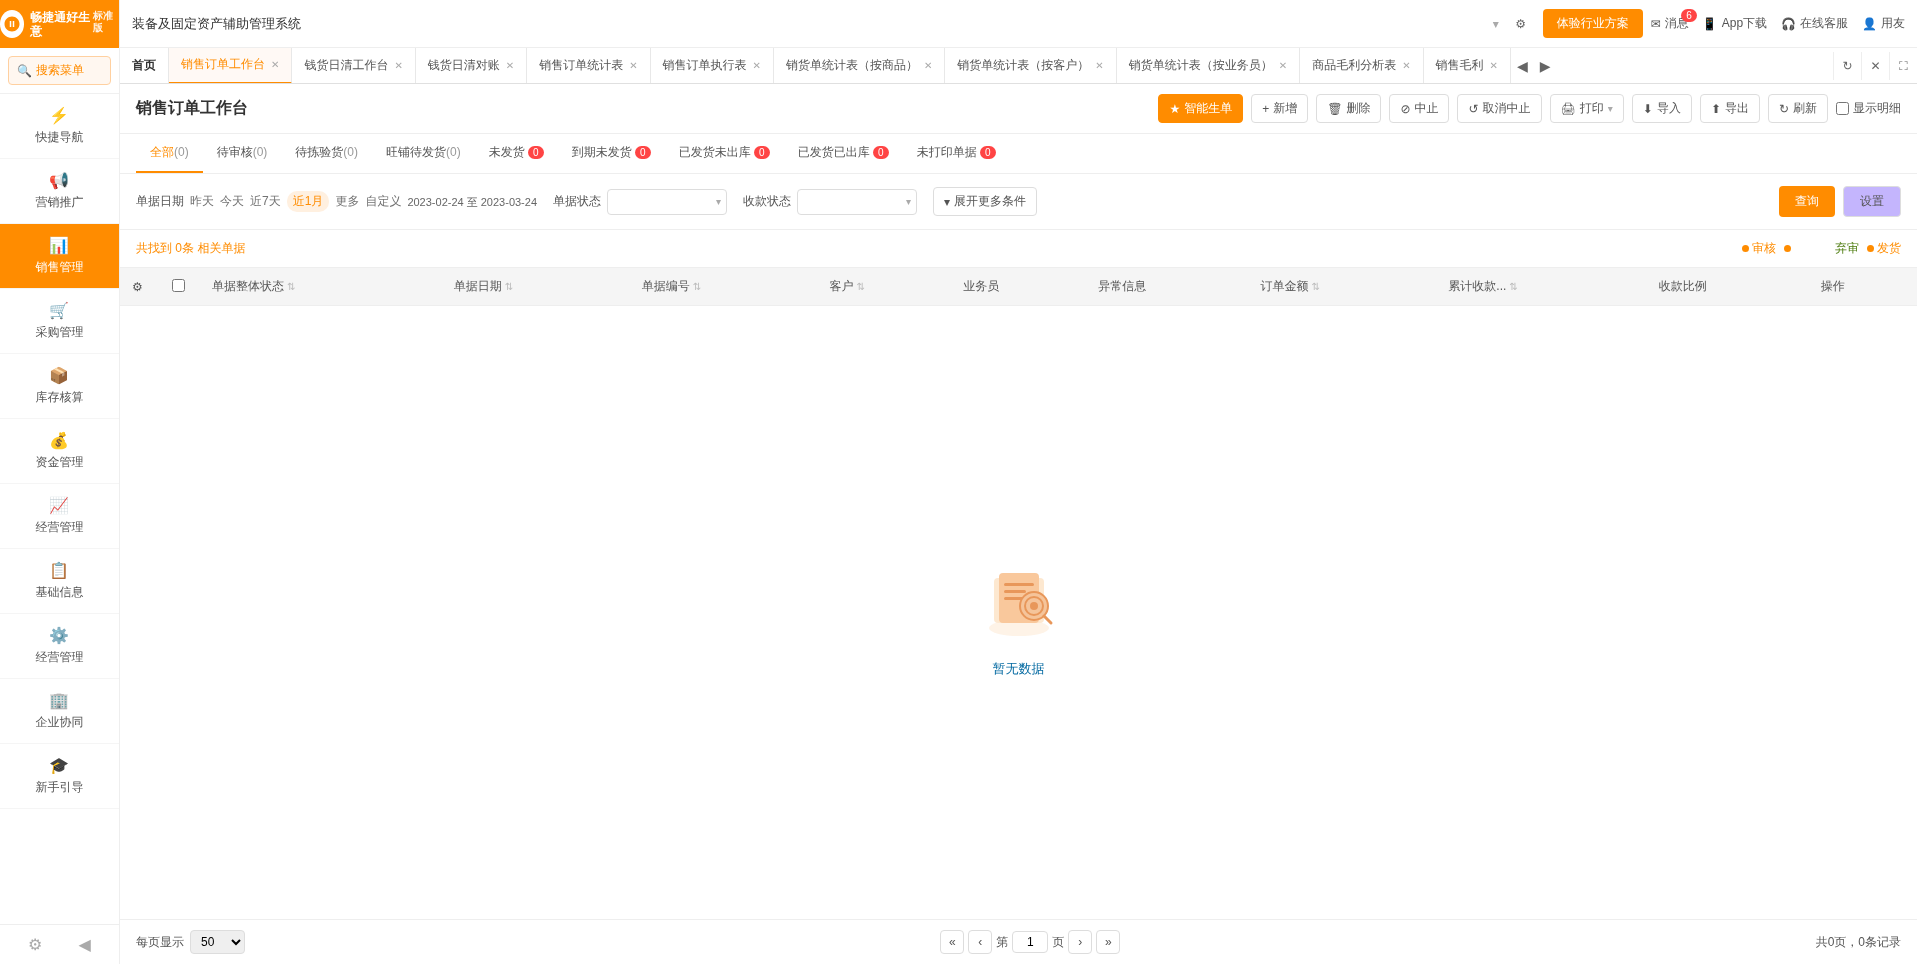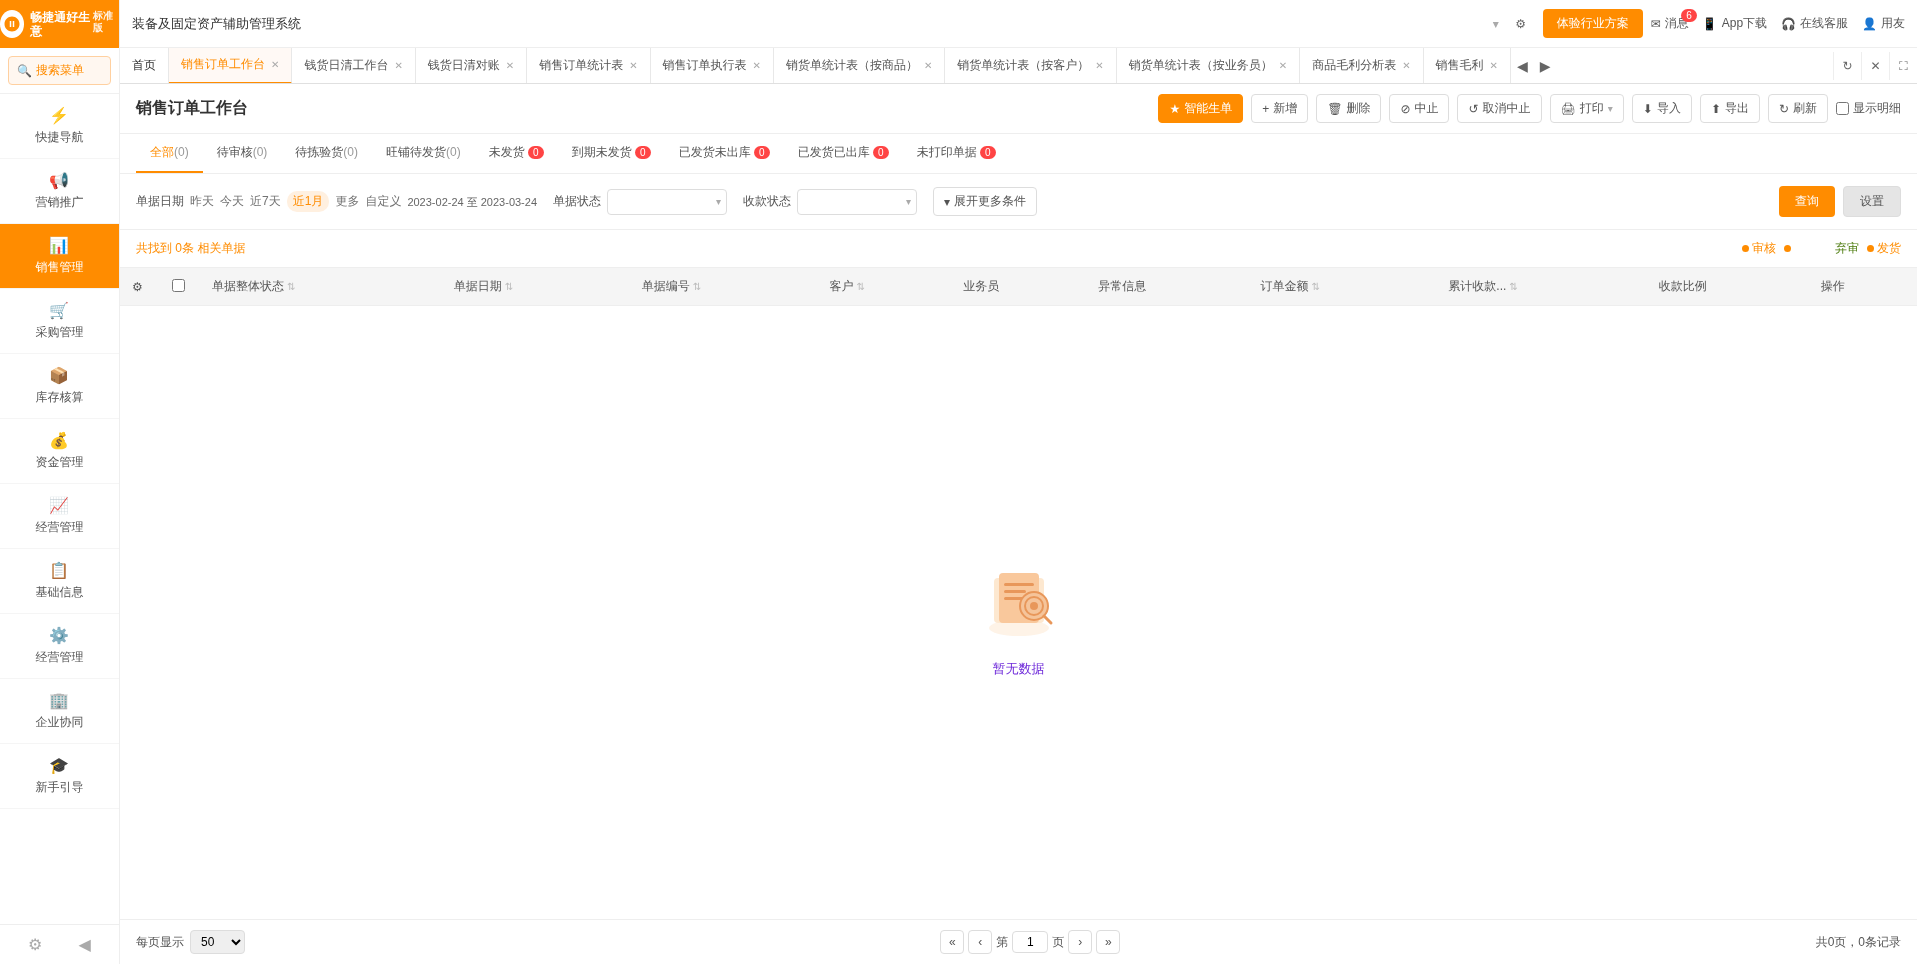--- a/index.html
+++ b/index.html
@@ -29,21 +29,21 @@
     .topbar-settings { width: 28px; height: 28px; display: flex; align-items: center; justify-content: center; cursor: pointer; color: #666; }
     .topbar-btn-primary { background: #ff8c00; color: #fff; border: none; border-radius: 4px; padding: 6px 14px; font-size: 12px; cursor: pointer; }
     .topbar-right { display: flex; align-items: center; gap: 14px; color: #555; font-size: 12px; margin-left: auto; }
     .topbar-badge { position: relative; display: inline-flex; align-items: center; gap: 4px; cursor: pointer; }
     .badge { background: #ff4444; color: #fff; border-radius: 10px; font-size: 10px; padding: 1px 5px; position: absolute; top: -6px; right: -8px; }
 
     
     .tabs-bar { background: #fff; display: flex; align-items: center; border-bottom: 1px solid #e0e0e0; overflow: hidden; height: 36px; }
     .tab { display: flex; align-items: center; padding: 0 12px; height: 36px; border-right: 1px solid #e8e8e8; cursor: pointer; white-space: nowrap; font-size: 12px; color: #555; gap: 6px; flex-shrink: 0; }
     .tab.active { color: #ff8c00; border-bottom: 2px solid #ff8c00; background: #fff9f5; }
-    .tab.home { color: #333; font-weight: 400; }
+    .tab.home { color: #333; font-weight: 700; }
     .tab-close { color: #aaa; font-size: 10px; cursor: pointer; }
     .tabs-nav-btn { padding: 0 6px; cursor: pointer; color: #666; font-size: 14px; flex-shrink: 0; }
     .tabs-actions { display: flex; align-items: center; margin-left: auto; flex-shrink: 0; }
     .tabs-action-btn { width: 28px; height: 28px; display: flex; align-items: center; justify-content: center; cursor: pointer; color: #666; border-left: 1px solid #eee; }
 
     
     .content { flex: 1; overflow: auto; padding: 0; background: #f5f5f5; display: flex; flex-direction: column; }
 
     
     .page-header { background: #fff; padding: 10px 16px; display: flex; align-items: center; justify-content: space-between; border-bottom: 1px solid #eee; }
@@ -66,21 +66,21 @@
     .search-label { color: #555; font-size: 12px; white-space: nowrap; }
     .date-range-options { display: flex; align-items: center; gap: 6px; }
     .date-opt { color: #737373; font-size: 12px; cursor: pointer; }
     .date-opt.active { color: #ff8c00; font-weight: 500; background: #fff0e0; padding: 2px 6px; border-radius: 10px; }
     .date-display { color: #666; font-size: 11px; margin-top: 2px; }
     .select-field { border: 1px solid #ddd; border-radius: 4px; padding: 5px 24px 5px 8px; font-size: 12px; color: #555; background: #fff; cursor: pointer; appearance: none; min-width: 120px; position: relative; }
     .select-wrap { position: relative; display: inline-flex; align-items: center; }
     .select-wrap::after { content: '▾'; position: absolute; right: 6px; color: #aaa; pointer-events: none; font-size: 10px; }
     .expand-btn { border: 1px solid #ddd; border-radius: 4px; padding: 5px 10px; font-size: 12px; color: #555; background: #fff; cursor: pointer; display: flex; align-items: center; gap: 4px; }
     .search-btn-primary { background: #ff8c00; color: #fff; border: none; border-radius: 4px; padding: 6px 16px; font-size: 12px; cursor: pointer; }
-    .search-btn-secondary { border: 1px solid #ddd; background: #e5e5e5; border-radius: 4px; padding: 6px 16px; font-size: 12px; cursor: pointer; color: #555; text-align: center; }
+    .search-btn-secondary { border: 1px solid #ddd; background: #c4b5fd; border-radius: 4px; padding: 6px 16px; font-size: 12px; cursor: pointer; color: #555; text-align: center; }
 
     
     .table-area { background: #fff; flex: 1; margin: 0; display: flex; flex-direction: column; }
     .table-toolbar { padding: 10px 16px; display: flex; align-items: center; justify-content: space-between; border-bottom: 1px solid #eee; }
     .result-count { font-size: 12px; color: #666; }
     .result-count span { color: #ff8c00; }
     .table-action-btns { display: flex; align-items: center; gap: 8px; }
     .table-action-btn { font-size: 12px; color: #555; cursor: pointer; display: flex; align-items: center; gap: 3px; }
     .table-action-btn.audit { color: #ff8c00; }
     .table-action-btn.cancel { color: #4d7c0f; gap: 44px; }
@@ -91,21 +91,21 @@
     thead tr { background: #f5f5f5; }
     th { padding: 10px 12px; text-align: left; color: #555; font-weight: 500; border-bottom: 1px solid #eee; white-space: nowrap; cursor: pointer; }
     .th-sort { display: inline-flex; align-items: center; gap: 3px; }
     .sort-icon { color: #bbb; font-size: 10px; }
     .col-checkbox { width: 40px; }
     .col-settings { width: 40px; }
 
     
     .empty-state { display: flex; flex-direction: column; align-items: center; justify-content: center; flex: 1; padding: 60px 0; }
     .empty-icon { width: 100px; height: 100px; margin-bottom: 12px; }
-    .empty-text { color: #6d28d9; font-size: 13px; }
+    .empty-text { color: #0369a1; font-size: 13px; }
 
     
     .pagination { background: #fff; padding: 10px 16px; display: flex; align-items: center; justify-content: space-between; border-top: 1px solid #eee; }
     .per-page { display: flex; align-items: center; gap: 6px; font-size: 12px; color: #555; }
     .per-page select { border: 1px solid #ddd; border-radius: 4px; padding: 3px 6px; font-size: 12px; }
     .page-nav { display: flex; align-items: center; gap: 4px; font-size: 12px; color: #555; }
     .page-nav-btn { width: 24px; height: 24px; display: flex; align-items: center; justify-content: center; border: 1px solid #ddd; border-radius: 4px; cursor: pointer; color: #555; }
     .page-num-input { width: 36px; border: 1px solid #ddd; border-radius: 4px; padding: 3px 6px; text-align: center; font-size: 12px; }
     .total-count { font-size: 12px; color: #555; }
   </style>

